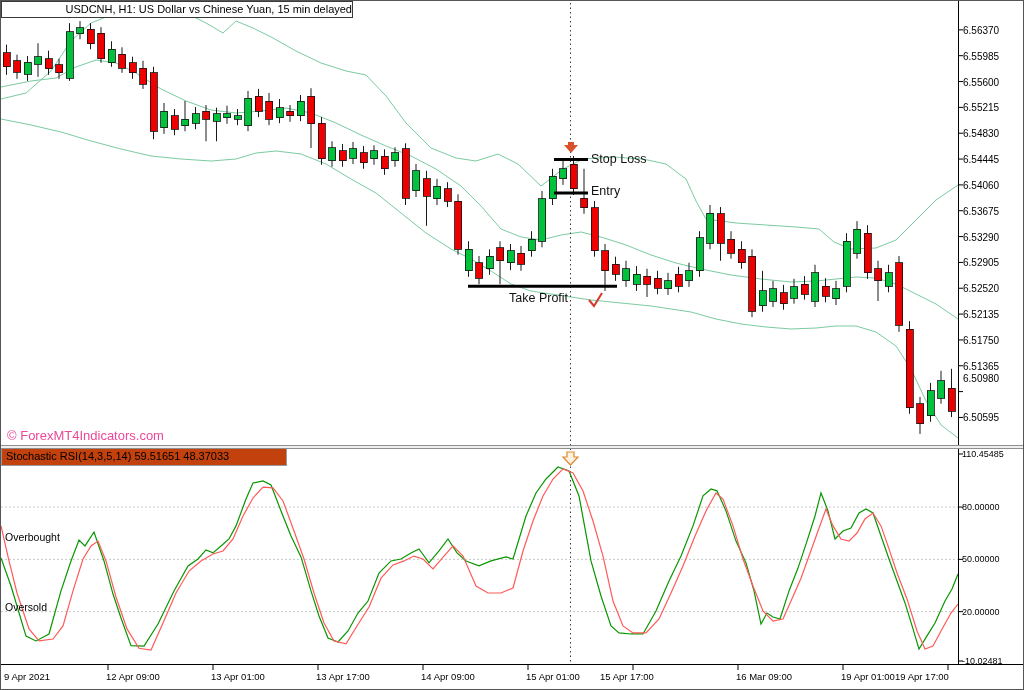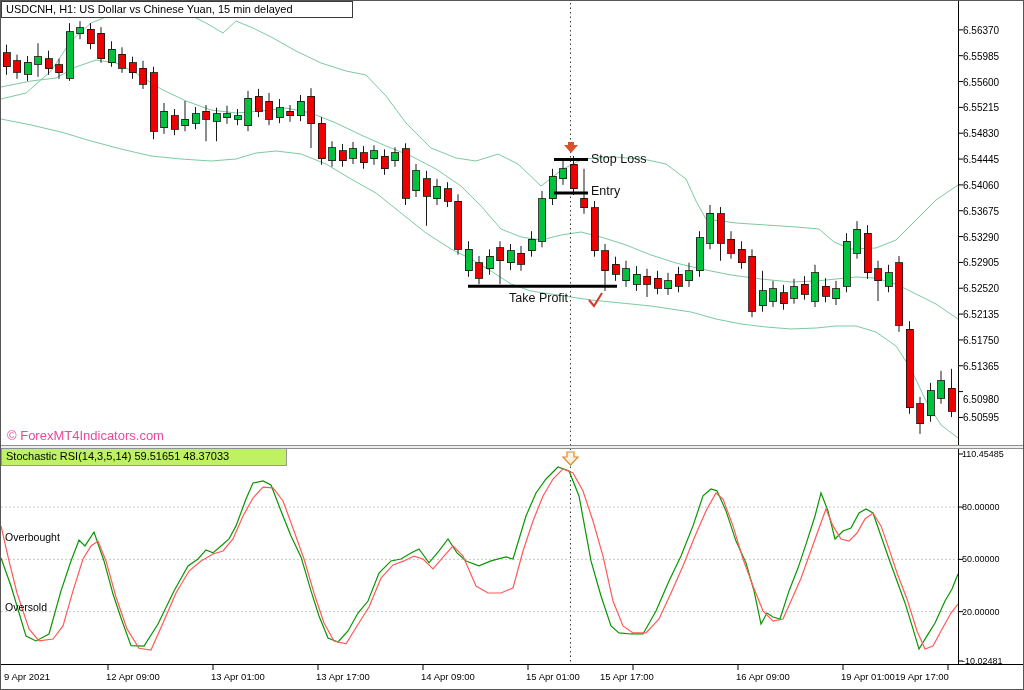--- a/index.html
+++ b/index.html
@@ -1,21 +1,21 @@
 <!DOCTYPE html>
 <html><head>
 <meta charset="utf-8">
 <style>
   html,body{margin:0;padding:0;background:#fff;}
   #screen{position:relative;width:1024px;height:690px;background:#fff;border:1px solid #555;
           box-sizing:border-box;font-family:"Liberation Sans",sans-serif;overflow:hidden;}
   #chart-svg{position:absolute;left:0;top:0;}
   .titlebox{position:absolute;left:0;top:0;width:352px;height:17px;background:#fff;border:1px solid #3a3a3a;
-            box-sizing:border-box;font-size:11px;color:#000;padding:1px 0 0 4px;white-space:nowrap;}
-  .indtitlebox{position:absolute;left:0;top:448px;width:286px;height:17px;background:#bef264;border:1px solid #9a9a9a;
+            box-sizing:border-box;font-size:11px;color:#000;padding:1px 0 0 4px;white-space:nowrap;text-align:right;}
+  .indtitlebox{position:absolute;left:0;top:448px;width:286px;height:17px;background:#c2410c;border:1px solid #9a9a9a;
             border-top:none;box-sizing:border-box;font-size:11px;color:#000;padding:1px 0 0 4px;white-space:nowrap;}
   .pricelabel{position:absolute;left:962px;font-size:10px;color:#000;white-space:nowrap;}
   .indlabel{position:absolute;left:961px;font-size:9px;color:#000;white-space:nowrap;}
   .timelabel{position:absolute;top:670px;font-size:9.5px;color:#000;white-space:nowrap;}
   .annot{position:absolute;font-size:12.5px;color:#111;white-space:nowrap;}
   .oblabel{position:absolute;left:4px;font-size:10.5px;color:#000;white-space:nowrap;}
   .watermark{position:absolute;left:6px;top:427px;font-size:13px;color:#ec4899;white-space:nowrap;}
   .divider{position:absolute;left:0;top:444px;width:1024px;height:4px;
            background:#efefef;border-top:1px solid #8f8f8f;border-bottom:1px solid #8f8f8f;box-sizing:border-box;}
 </style>
@@ -288,35 +288,35 @@
       <div class="pricelabel" style="top: 127.215px;">6.54830</div>
       <div class="pricelabel" style="top: 153.054px;">6.54445</div>
       <div class="pricelabel" style="top: 178.893px;">6.54060</div>
       <div class="pricelabel" style="top: 204.732px;">6.53675</div>
       <div class="pricelabel" style="top: 230.57px;">6.53290</div>
       <div class="pricelabel" style="top: 256.409px;">6.52905</div>
       <div class="pricelabel" style="top: 282.248px;">6.52520</div>
       <div class="pricelabel" style="top: 308.087px;">6.52135</div>
       <div class="pricelabel" style="top: 333.926px;">6.51750</div>
       <div class="pricelabel" style="top: 359.765px;">6.51365</div>
-      <div class="pricelabel" style="top: 393px;">6.50980</div>
+      <div class="pricelabel" style="top: 372px;">6.50980</div>
       <div class="pricelabel" style="top: 411.443px;">6.50595</div>
     </div>
   <div id="ind-axis">
       <div class="indlabel" style="top: 447.988px;">110.45485</div>
       <div class="indlabel" style="top: 501.075px;">80.00000</div>
       <div class="indlabel" style="top: 553.369px;">50.00000</div>
       <div class="indlabel" style="top: 605.663px;">20.00000</div>
       <div class="indlabel" style="top: 655px;">-10.02481</div>
     </div>
   <div id="time-axis">
       <div class="timelabel" style="left: 3px;">9 Apr 2021</div>
       <div class="timelabel" style="left: 105px;">12 Apr 09:00</div>
       <div class="timelabel" style="left: 210px;">13 Apr 01:00</div>
       <div class="timelabel" style="left: 315px;">13 Apr 17:00</div>
       <div class="timelabel" style="left: 420px;">14 Apr 09:00</div>
       <div class="timelabel" style="left: 525px;">15 Apr 01:00</div>
       <div class="timelabel" style="left: 599px;">15 Apr 17:00</div>
-      <div class="timelabel" style="left: 735px;">16 Apr 09:00</div>
+      <div class="timelabel" style="left: 735px;">16 Mar 09:00</div>
       <div class="timelabel" style="left: 840px;">19 Apr 01:00</div>
       <div class="timelabel" style="left: 894px;">19 Apr 17:00</div>
     </div>
 </div>
 
 </body></html>

